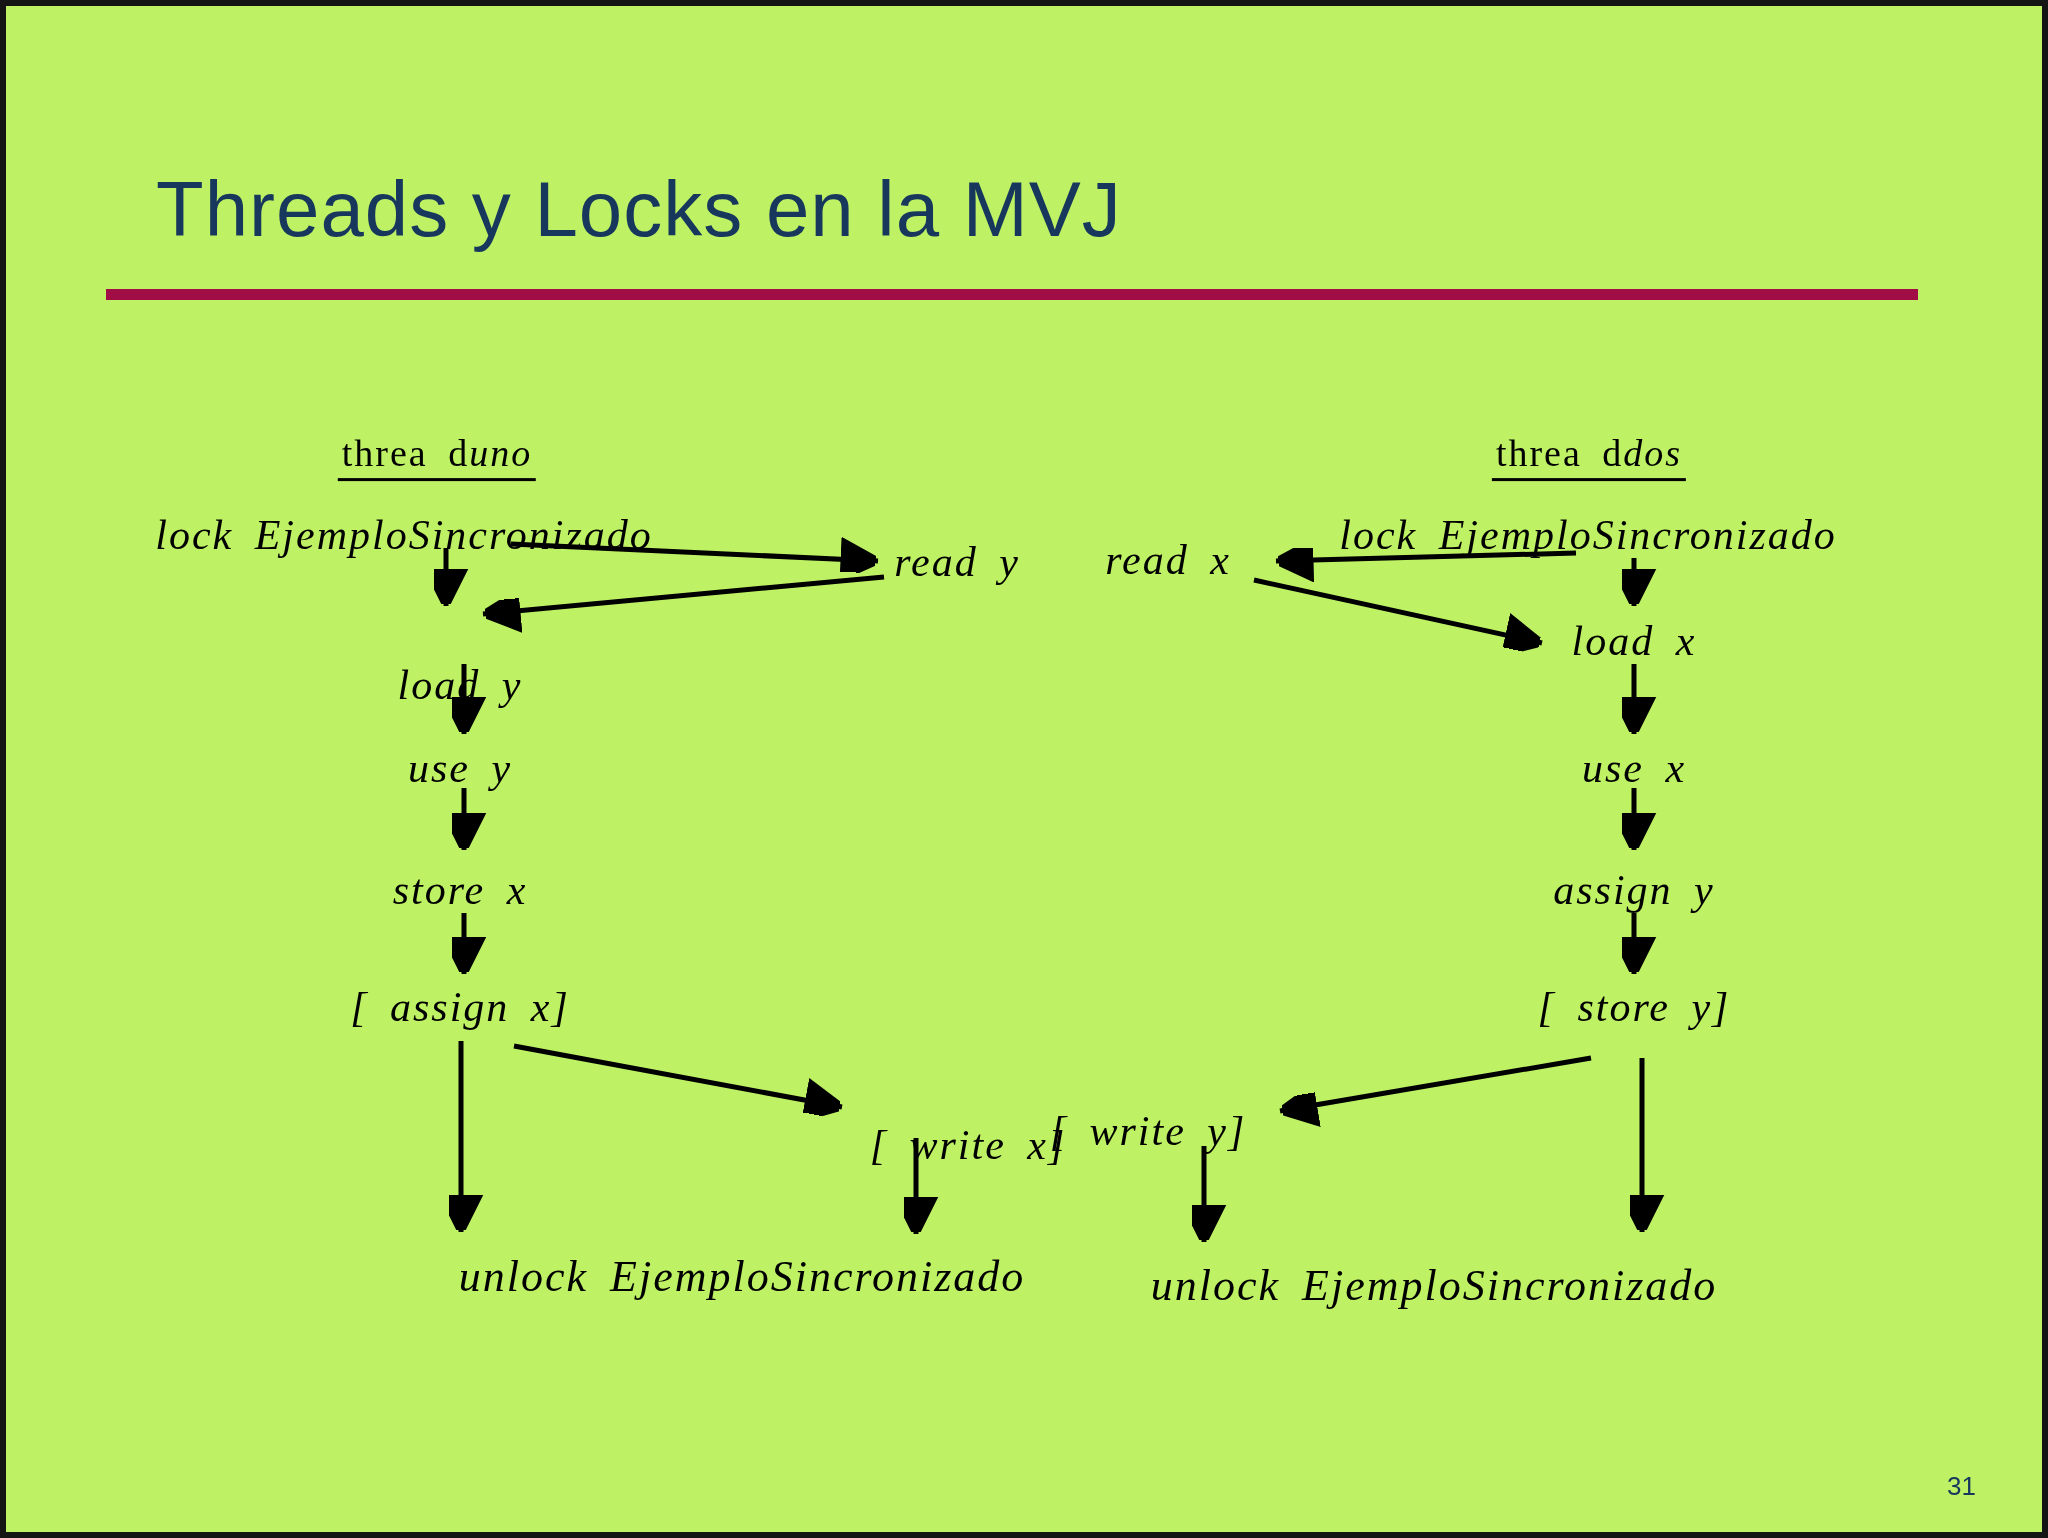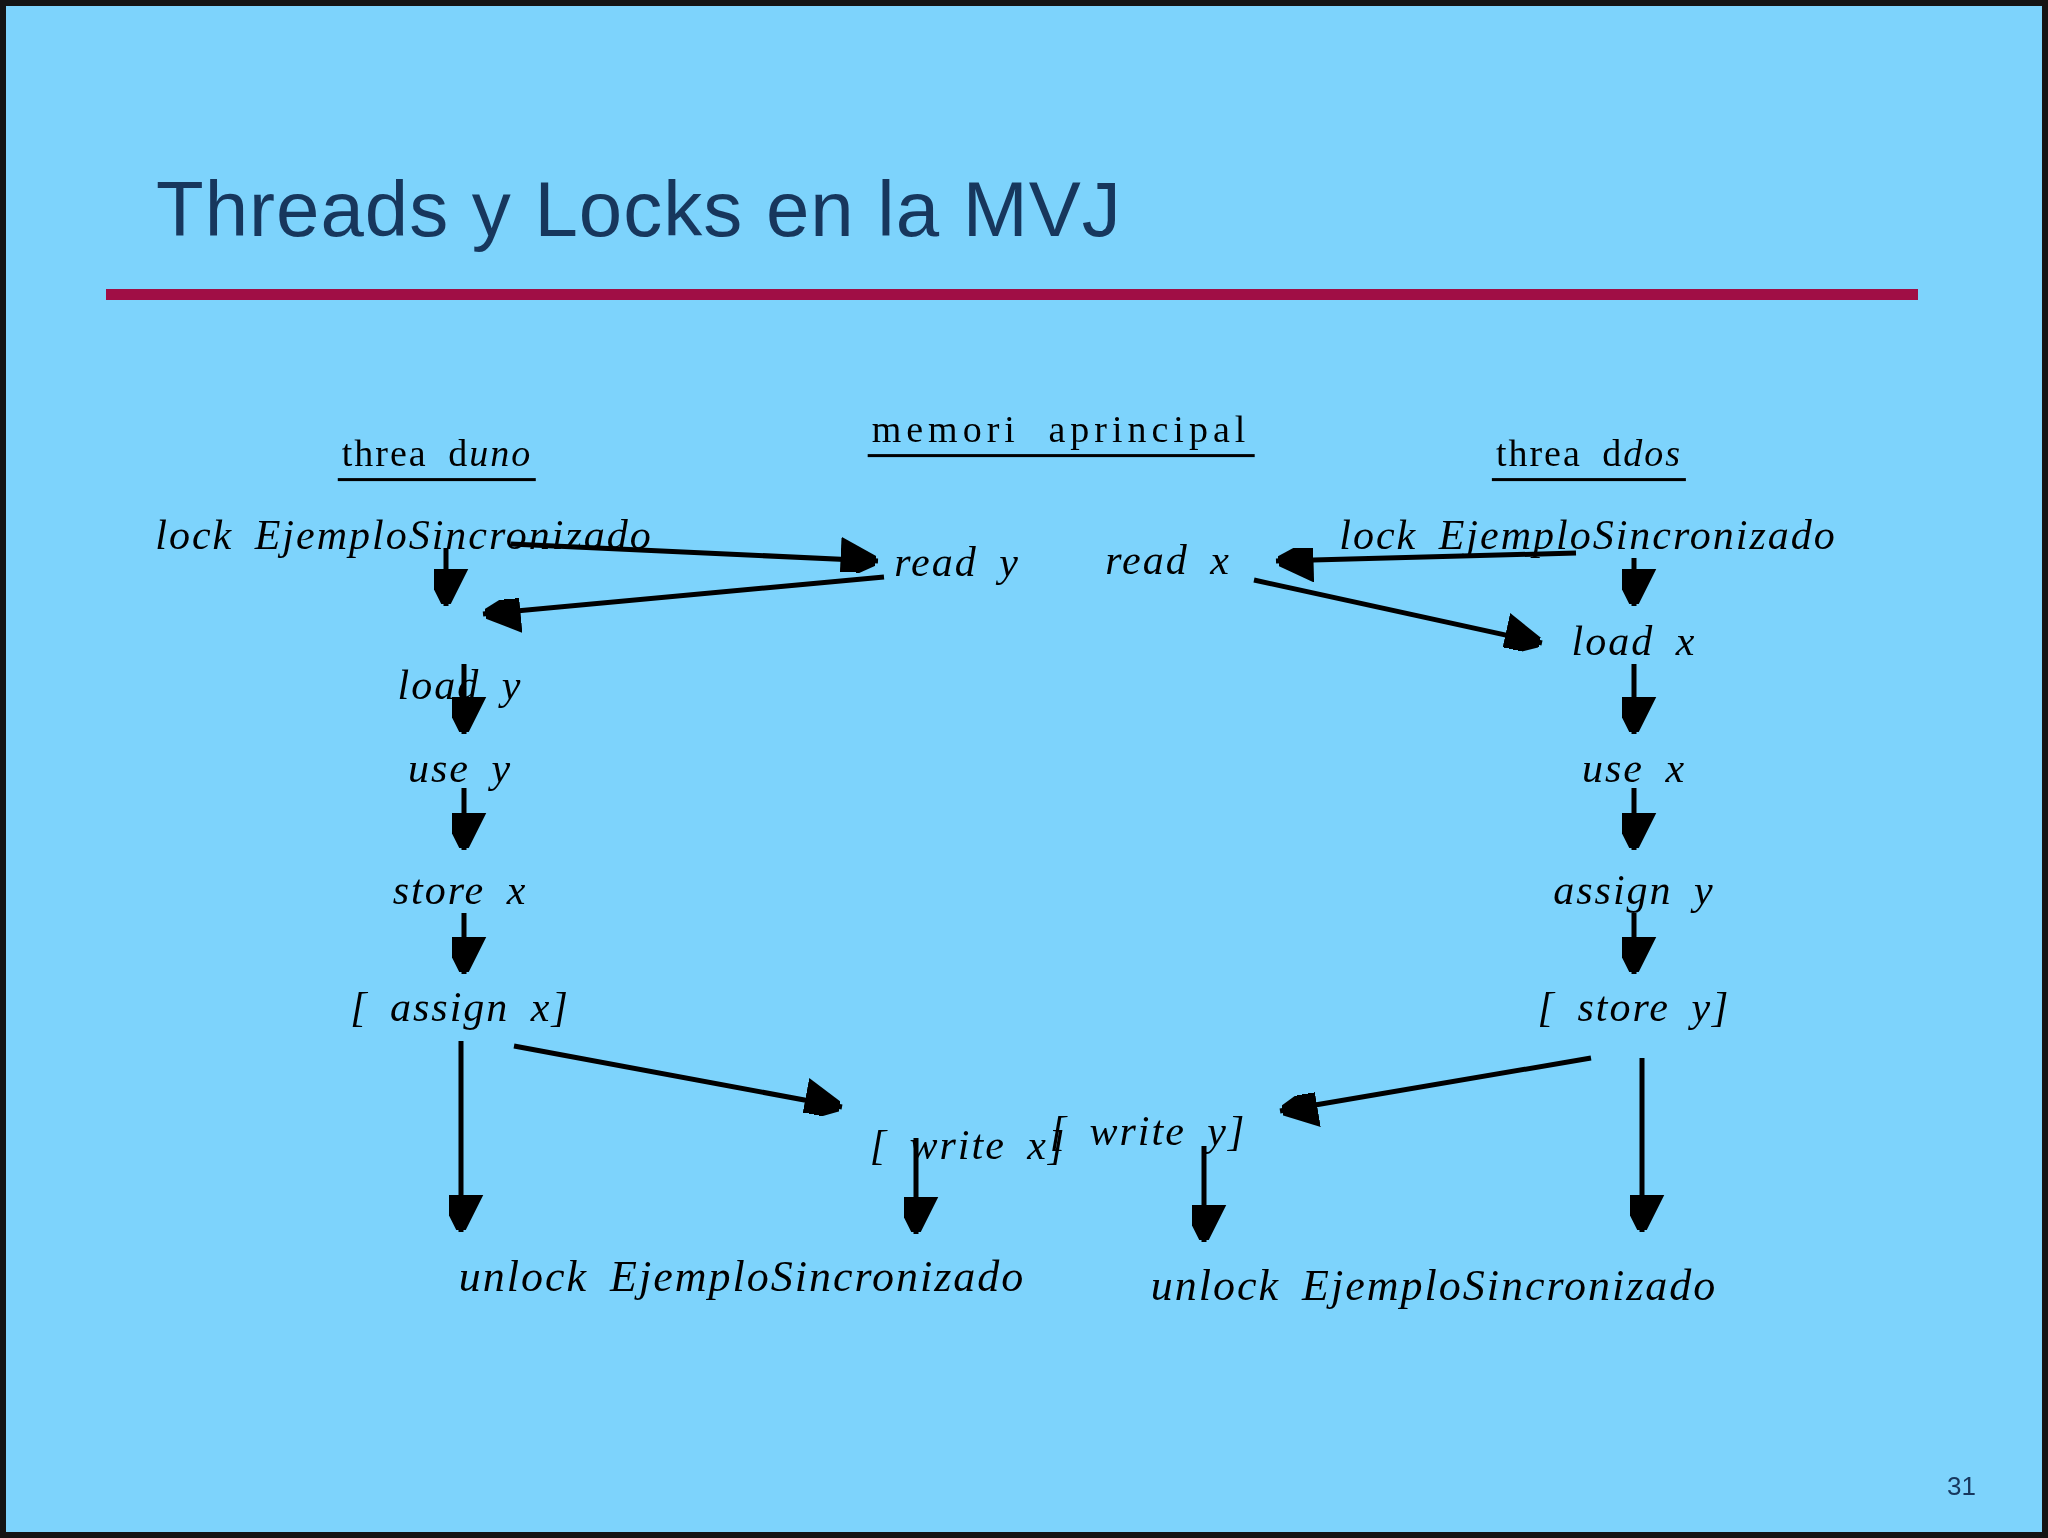--- a/index.html
+++ b/index.html
@@ -1,20 +1,20 @@
 <!DOCTYPE html>
 <html style="--title-color: #17375D; --divider-color: #A00E45;"><head>
 <meta charset="utf-8">
 <style>
   html,body{margin:0;padding:0;background:#fff;}
   .slide{
     position:relative;
     width:2048px;height:1538px;
     box-sizing:border-box;
-    background:#7dd3fc;
+    background:#bef264;
     border:6px solid #141414;
     overflow:hidden;
     font-family:"Liberation Serif","DejaVu Serif",serif;
   }
   .title{
     position:absolute;
     left:150px;top:158px;
     font-family:"Liberation Sans","DejaVu Sans",sans-serif;
     font-size:78px;
     color:var(--title-color,#17375D);
@@ -62,21 +62,20 @@
 </head>
 <body>
 
 <div class="slide">
 
   <div class="title">Threads y Locks en la MVJ</div>
   <div class="divider"></div>
 
   <div class="lbl hdr" style="left:431px;top:451px;"><span>threa d</span><span class="it">uno</span></div>
 
-  <div class="lbl hdr ls" style="left:1055px;top:427px;">memori aprincipal</div>
 
   <div class="lbl hdr" style="left:1583px;top:451px;"><span>threa d</span><span class="it">dos</span></div>
 
   <div class="lbl it" style="left:398px;top:529px;">lock EjemploSincronizado</div>
   <div class="lbl it" style="left:1582px;top:529px;">lock EjemploSincronizado</div>
 
   <div class="lbl it" style="left:951px;top:556px;text-align:right;">read y</div>
   <div class="lbl it" style="left:1162px;top:554px;">read x</div>
 
   <div class="lbl it" style="left:454px;top:635px;margin-top:44px;">load y</div>

